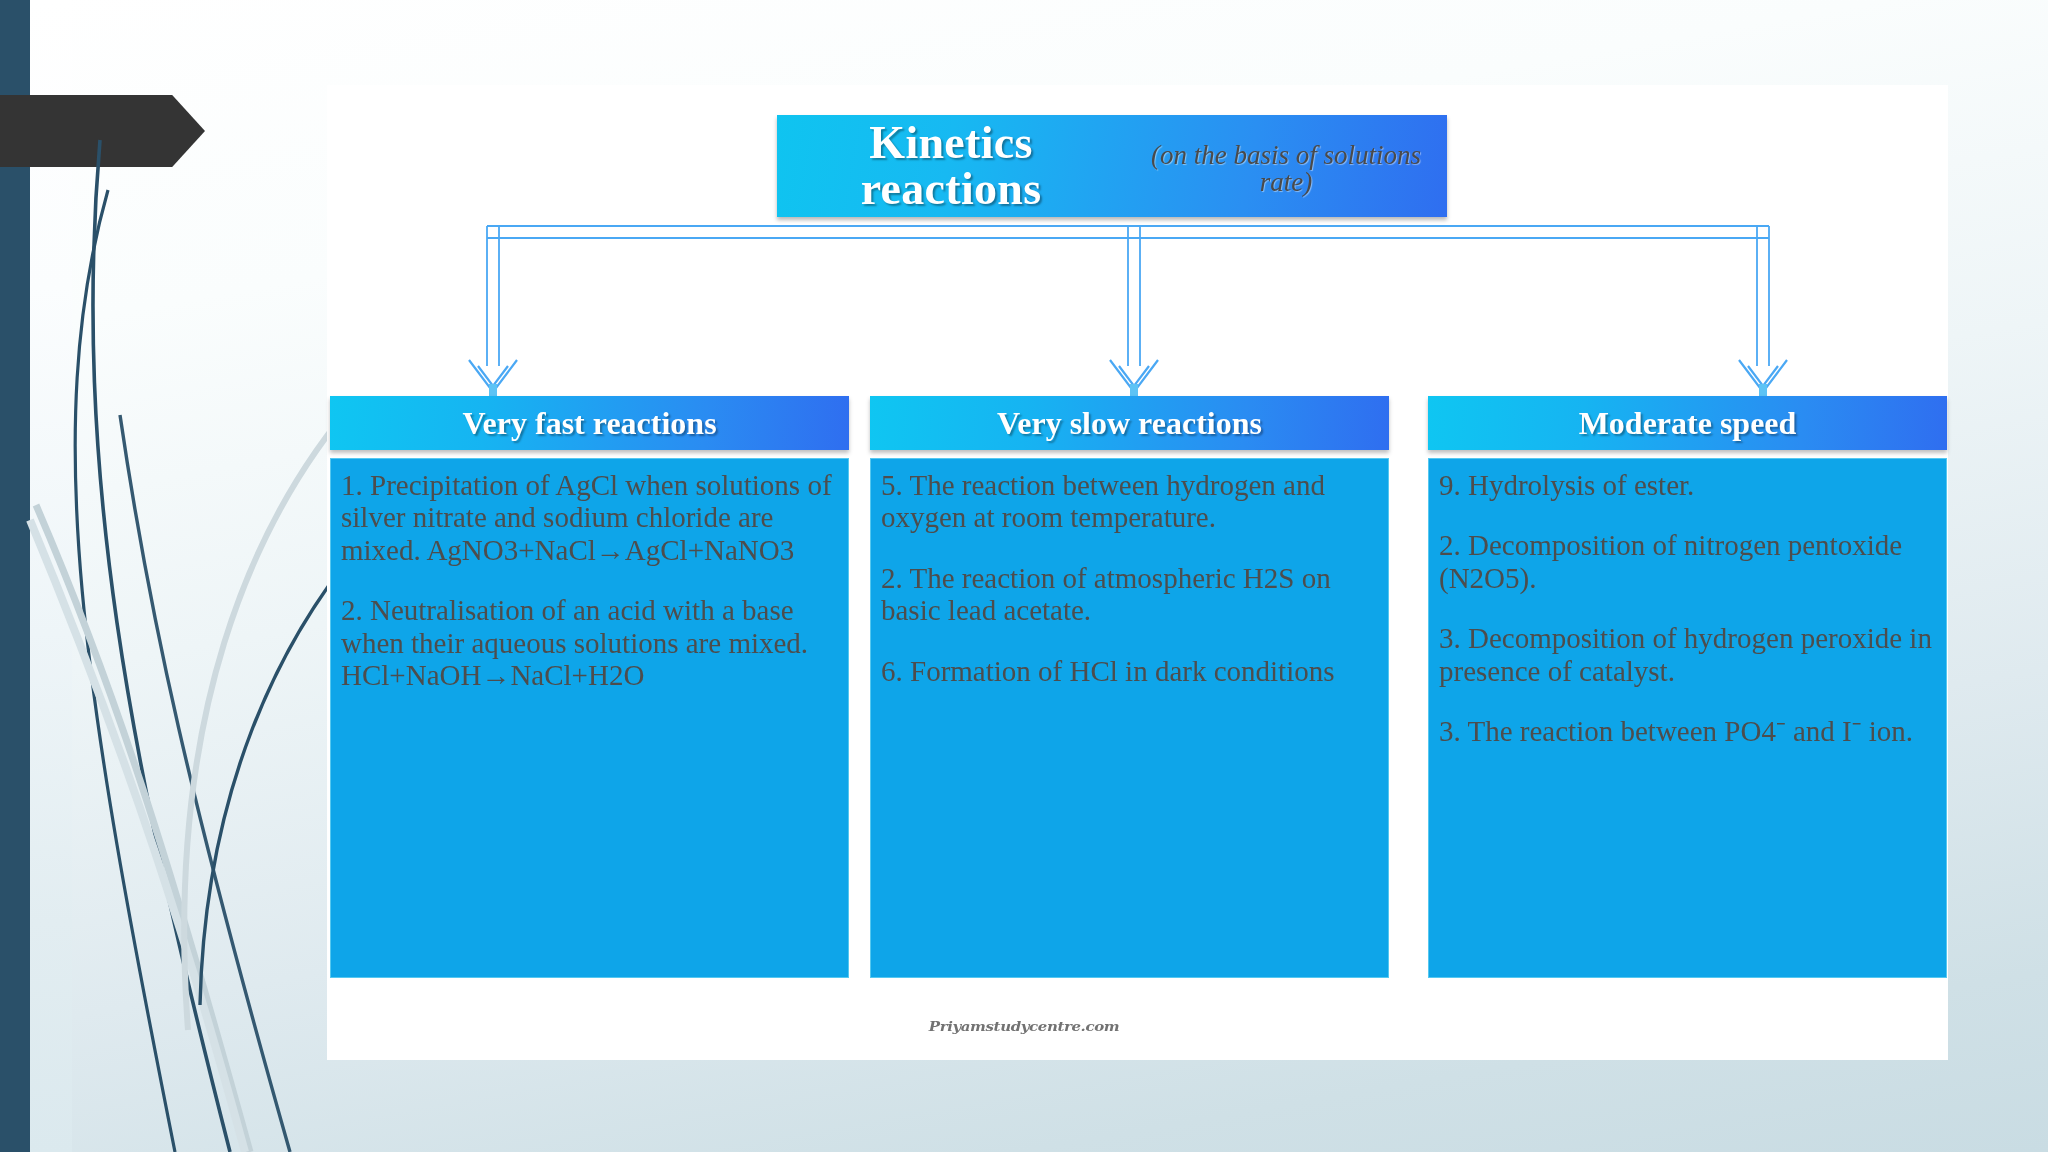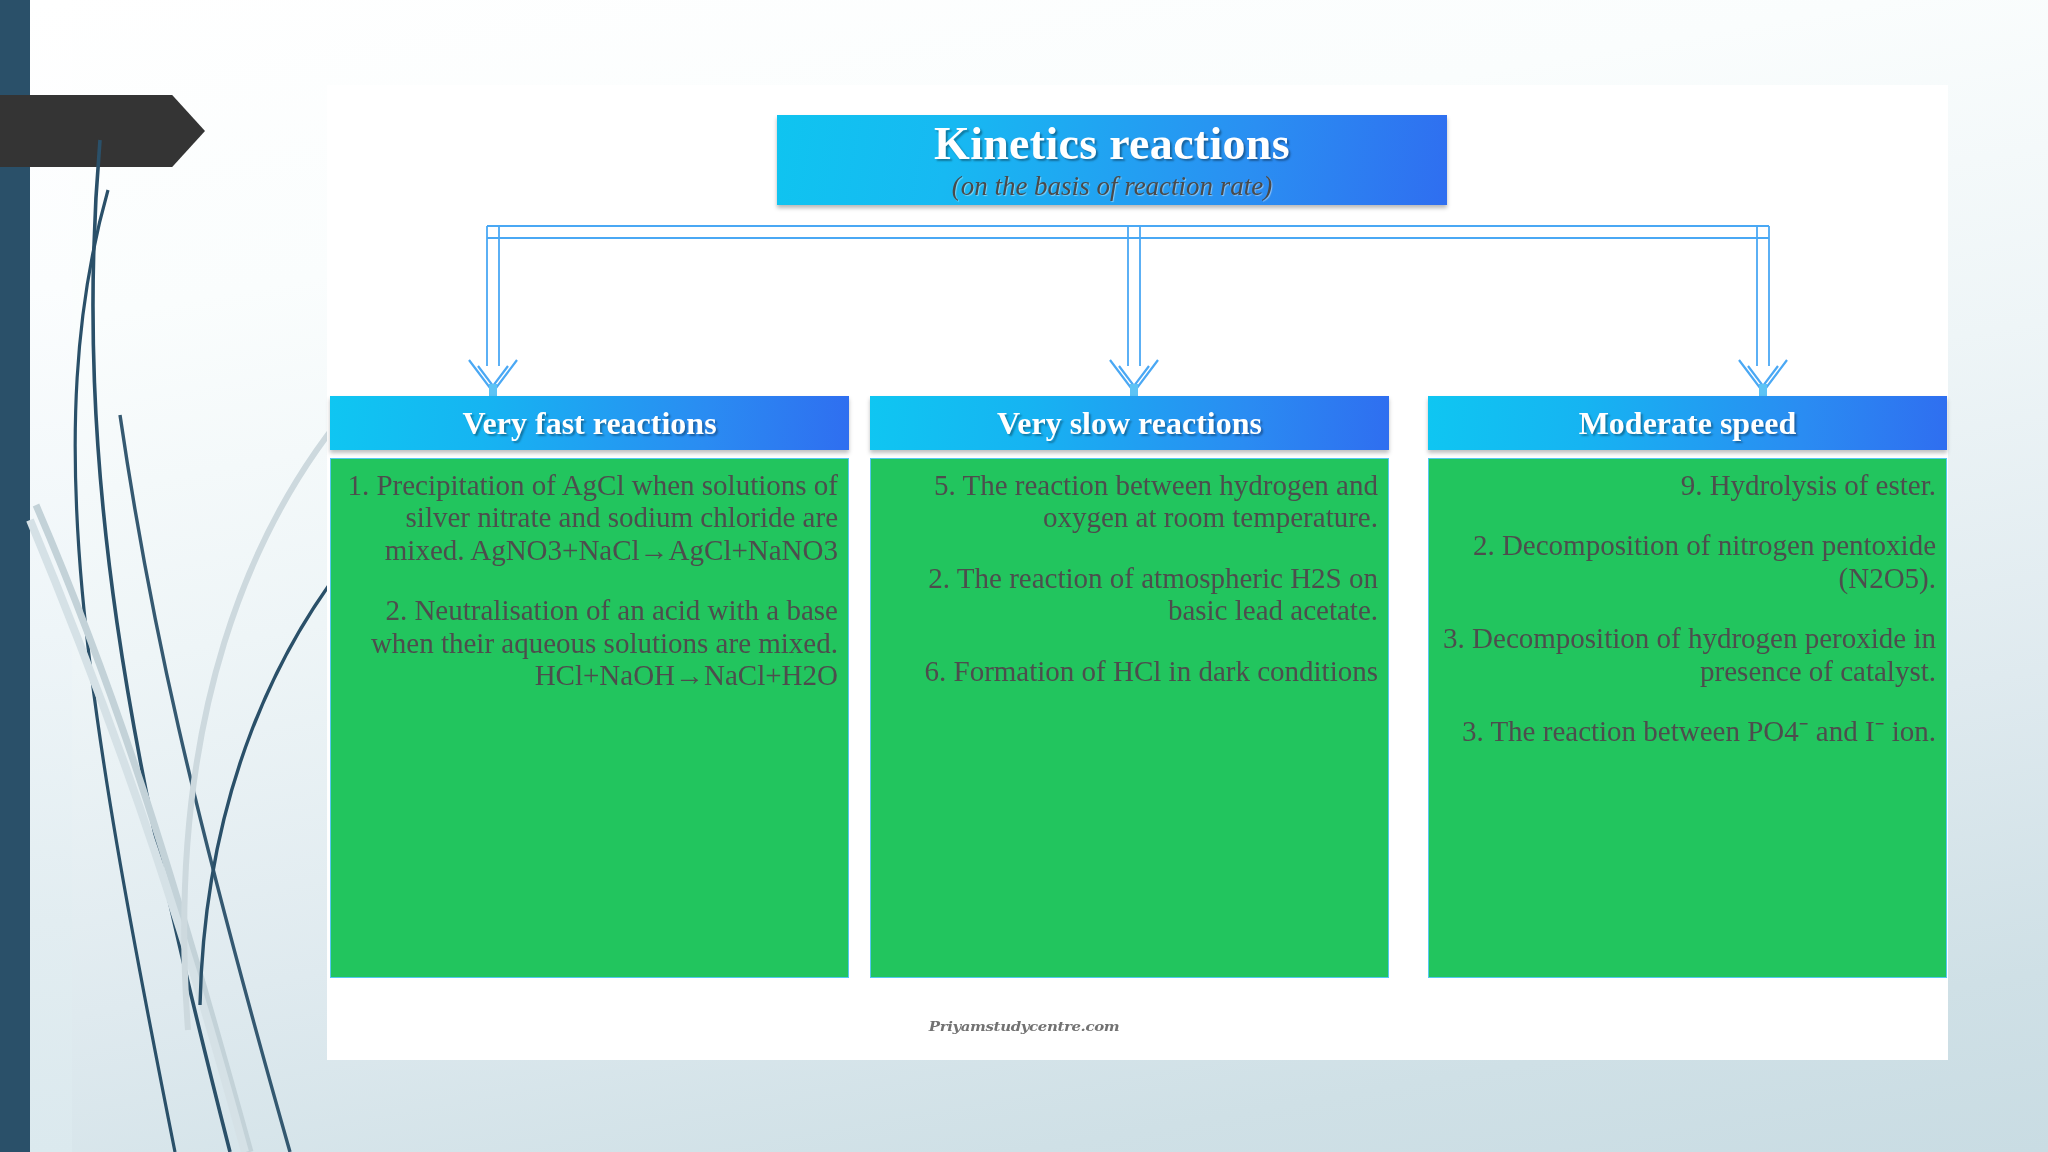--- a/index.html
+++ b/index.html
@@ -26,25 +26,25 @@
   .swoosh{position:absolute;left:0;top:0;width:360px;height:1152px;pointer-events:none;}
 
   
   .card{
     position:absolute;left:327px;top:85px;width:1621px;height:975px;
     background:#ffffff;
   }
 
   
   .title-box{
-    position:absolute;left:777px;top:115px;width:670px;height:90px;
+    position:absolute;left:777px;top:115px;width:670px;height:102px;
     background:linear-gradient(100deg,#0fc4f0 0%,#17b9f2 26%,#2a8ff2 70%,#2f6ef0 100%);
     box-shadow:0 3px 4px rgba(0,0,0,.28);
     text-align:center;
-    display:flex;flex-direction:column;align-items:center;justify-content:center;
+    display:flex;flex-direction:row;align-items:center;justify-content:center;
   }
   .title-main{
     font-size:46px;font-weight:bold;color:#ffffff;line-height:1;
     text-shadow:2px 2px 2px rgba(0,0,0,.35);
     letter-spacing:.3px;
   }
   .title-sub{
     font-size:27px;font-style:italic;color:#4a4a4a;line-height:1;margin-top:6px;
     text-shadow:1px 1px 1px rgba(255,255,255,.45);
   }
@@ -65,24 +65,24 @@
     height:54px;
     background:linear-gradient(95deg,#0fc6f2 0%,#16b4f2 30%,#2a8cf2 72%,#2f6ef0 100%);
     box-shadow:0 3px 4px rgba(0,0,0,.25);
     display:flex;align-items:center;justify-content:center;
     color:#ffffff;font-size:32px;font-weight:bold;
     text-shadow:2px 2px 2px rgba(0,0,0,.33);
   }
   .col-body{
     margin-top:8px;height:520px;
     border:1.6px solid #55c8f0;
-    background:#22c55e;
+    background:#0ea5e9;
     padding:8px 10px 0 10px;
     box-sizing:border-box;
-    text-align:right;
+    text-align:left;
     color:#4d4d4d;
     font-size:29px;
     line-height:1.12;
   }
   .col-body p{margin:0 0 28px 0;}
   .col-body p:first-child{margin-top:2px;}
 
   
   .watermark{
     position:absolute;left:0;top:1018px;width:2048px;text-align:center;
@@ -107,21 +107,21 @@
   <path d="M36,505 C120,700 175,880 250,1152" fill="none" stroke="#c3d2d8" stroke-width="7"></path>
   <path d="M30,520 C130,760 190,950 245,1152" fill="none" stroke="#d5e1e6" stroke-width="8"></path>
   <path d="M360,395 C250,520 165,720 188,1030" fill="none" stroke="#cdd9de" stroke-width="6"></path>
   <path d="M360,545 C280,640 205,790 200,1005" fill="none" stroke="#2a5069" stroke-width="3.4"></path>
 </svg>
 
 <div class="card"></div>
 
 <div class="title-box">
   <div class="title-main">Kinetics reactions</div>
-  <div class="title-sub">(on the basis of reaction rate)</div>
+  <div class="title-sub">(on the basis of solutions rate)</div>
 </div>
 
 <svg class="connectors" viewBox="0 0 2048 1152">
   <g fill="none" stroke="#4aa8f4" stroke-width="1.8">
 
     <path d="M487,226 L1769,226"></path>
     <path d="M487,238 L1769,238"></path>
 
     <path d="M487,226 L487,366"></path>
     <path d="M499,226 L499,366"></path>

